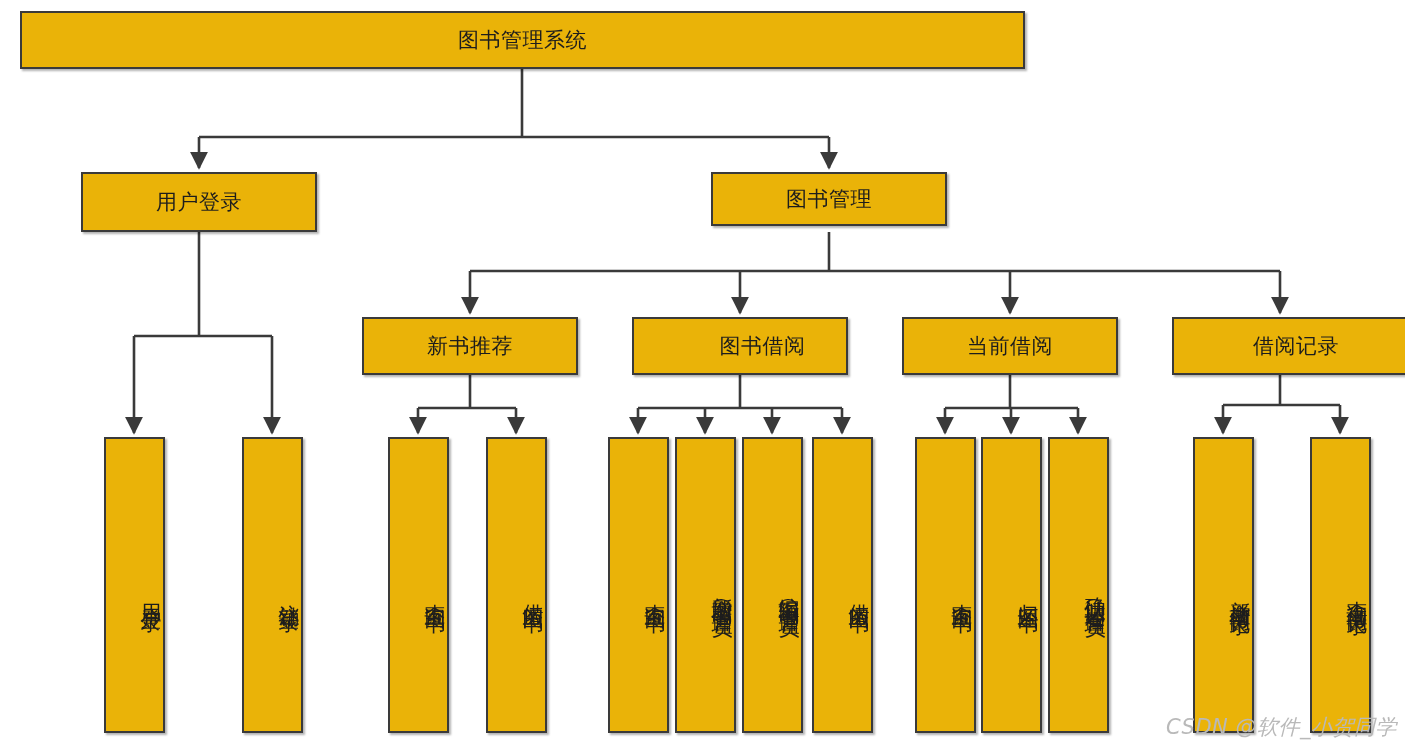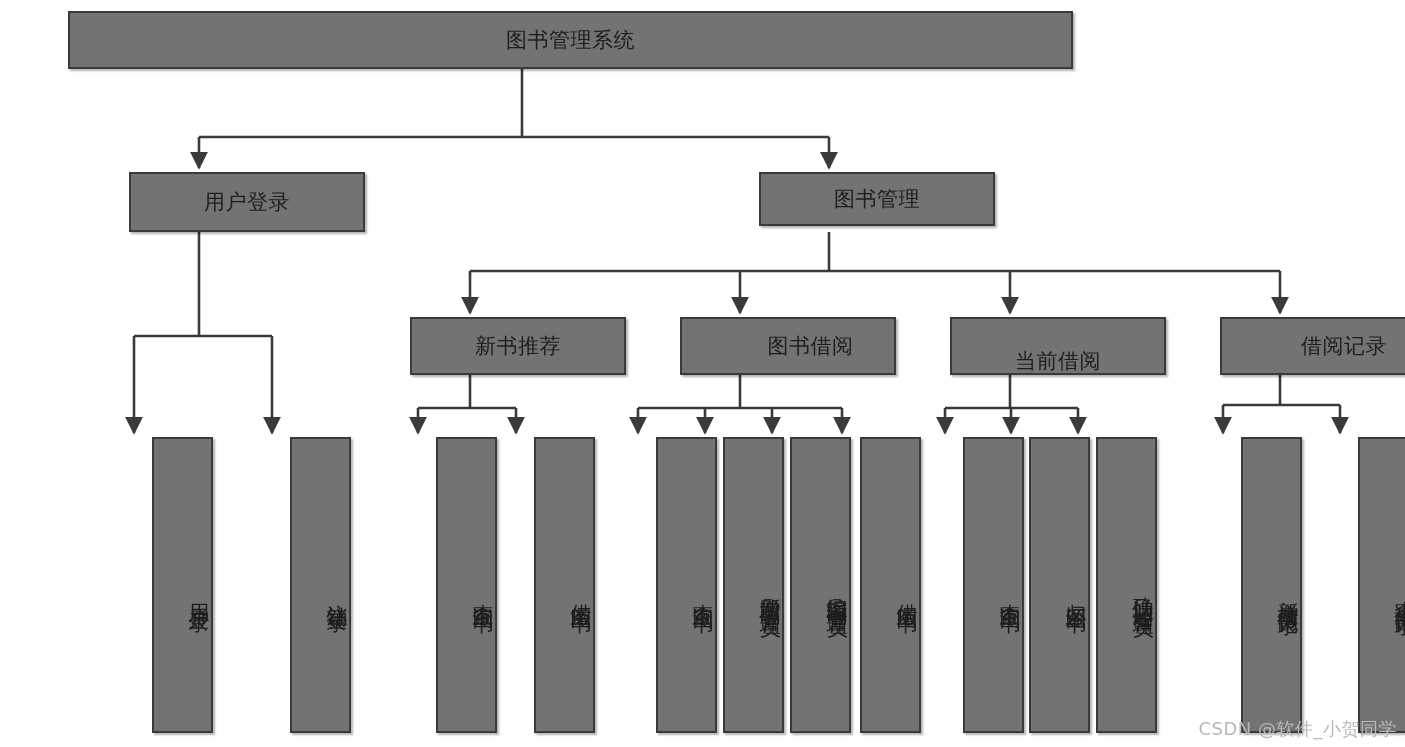--- a/index.html
+++ b/index.html
@@ -21,32 +21,31 @@
     position: absolute;
     left: 0;
     top: 0;
     width: 1405px;
     height: 747px;
     pointer-events: none;
   }
   .node {
     position: absolute;
     box-sizing: border-box;
-    background: #737373;
+    background: #eab308;
     border: 2px solid #3a3a3a;
     box-shadow: 2px 2px 2px rgba(0,0,0,0.30);
     display: flex;
     align-items: center;
     justify-content: center;
     color: #1d1d1d;
     font-size: 21px;
     line-height: 1.15;
     letter-spacing: 0.5px;
     z-index: 2;
-    margin-left: 48px;
   }
   .node.horiz {
     writing-mode: horizontal-tb;
   }
   .node.vert {
     writing-mode: vertical-rl;
     text-orientation: upright;
     align-items: flex-start;
     justify-content: center;
     padding-top: 16px;
@@ -58,25 +57,26 @@
     text-orientation: upright;
     white-space: nowrap;
   }
   .node .label {
     display: block;
   }
   #watermark {
     position: absolute;
     right: 8px;
     bottom: 6px;
-    font-size: 18px;
+    font-size: 21px;
     color: #b9b9b9;
     letter-spacing: 0.5px;
     z-index: 5;
     white-space: nowrap;
+    font-style: italic;
   }
 </style>
 </head>
 <body>
 
 <div id="canvas">
 
   <svg id="edges" viewBox="0 0 1405 747" xmlns="http://www.w3.org/2000/svg">
     <defs>
       <marker id="arrow" viewBox="0 0 10 10" refX="9" refY="5" markerWidth="7" markerHeight="7" orient="auto-start-reverse">
@@ -137,21 +137,21 @@
   <div class="node horiz" style="left:711px; top:172px; width:236px; height:54px;">
     <span class="label">图书管理</span>
   </div>
 
   <div class="node horiz" style="left:362px; top:317px; width:216px; height:58px;">
     <span class="label">新书推荐</span>
   </div>
   <div class="node horiz" style="left:632px; top:317px; width:216px; height:58px;padding-left:45px;">
     <span class="label">图书借阅</span>
   </div>
-  <div class="node horiz" style="left:902px; top:317px; width:216px; height:58px;align-items:flex-end;">
+  <div class="node horiz" style="left:902px; top:317px; width:216px; height:58px;">
     <span class="label">当前借阅</span>
   </div>
   <div class="node horiz" style="left:1172px; top:317px; width:248px; height:58px;">
     <span class="label">借阅记录</span>
   </div>
 
   <div class="node vert" style="left:104px; top:437px; width:61px; height:296px;">
     <span class="label">用户登录</span>
   </div>
   <div class="node vert" style="left:242px; top:437px; width:61px; height:296px;">

